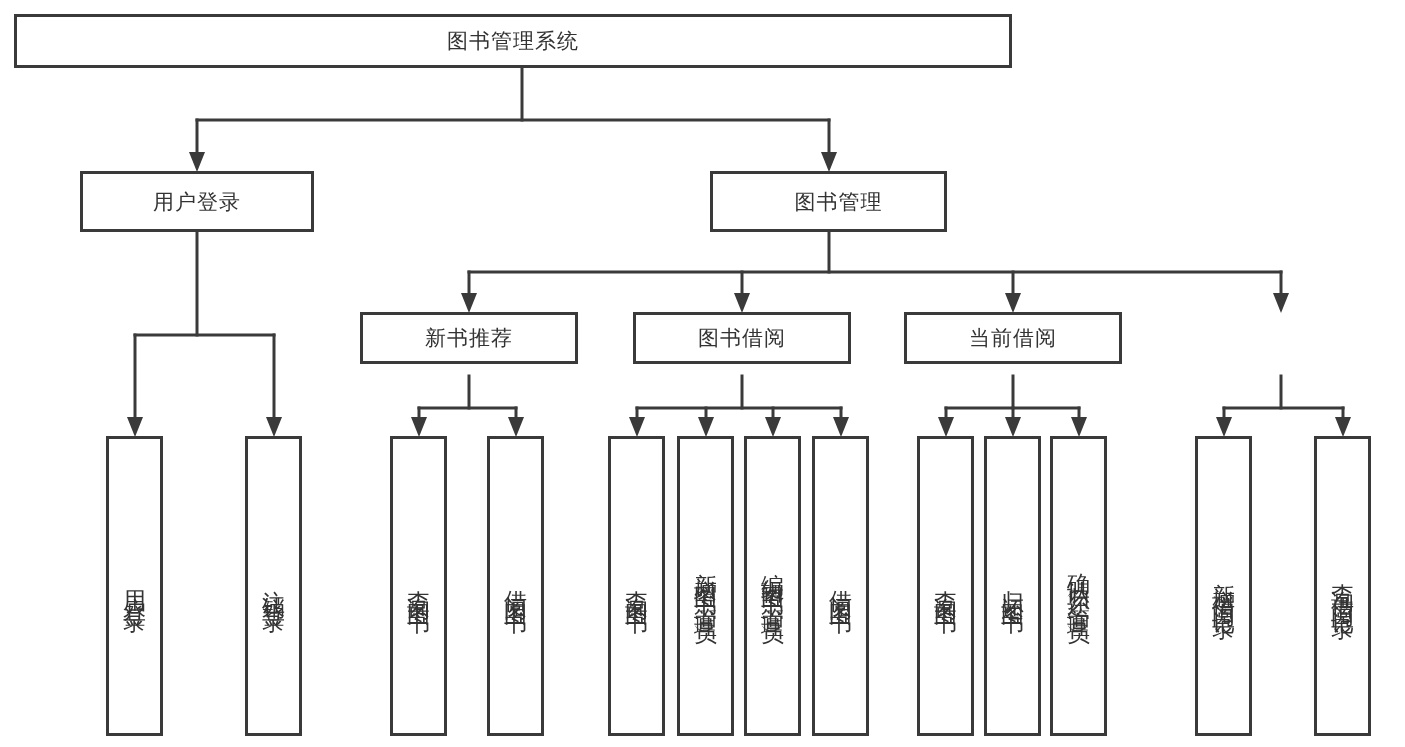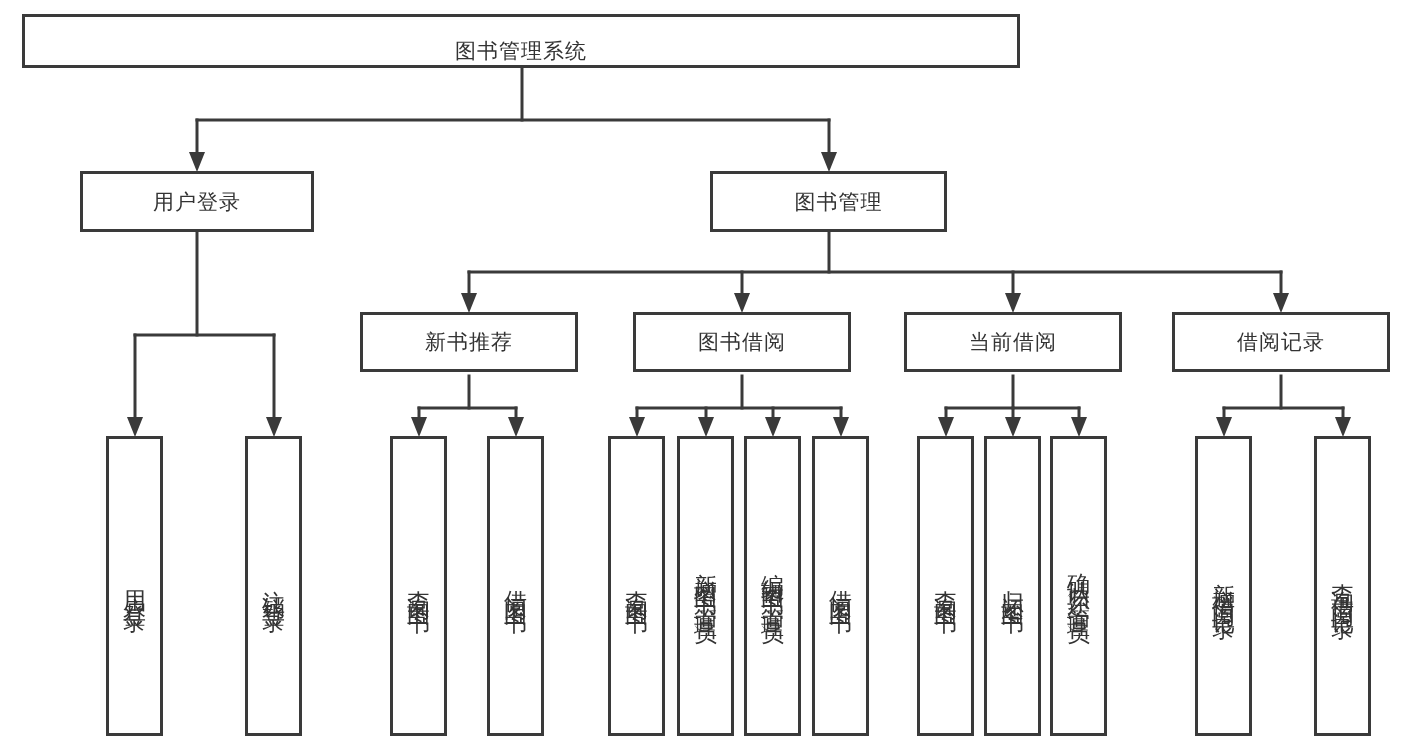--- a/index.html
+++ b/index.html
@@ -33,26 +33,26 @@
   }
   .node .v-label{
     writing-mode:vertical-rl;
     text-orientation:mixed;
     font-size:23px;
     letter-spacing:7px;
     line-height:1;
     white-space:nowrap;
   }
   
-  .n-root{left:22px;top:14px;width:998px;height:54px;align-items:flex-end;}
+  .n-root{left:14px;top:14px;width:998px;height:54px;}
   
   .n-l2a{left:80px;top:171px;width:234px;height:61px;}
   .n-l2b{left:710px;top:171px;width:237px;height:61px;padding-left:20px;}
   
-  .n-l3{top:312px;width:218px;height:60px;}
+  .n-l3{top:312px;width:218px;height:52px;}
   .n-l3a{left:360px;}
   .n-l3b{left:633px;}
   .n-l3c{left:904px;}
   .n-l3d{left:1172px;}
   
   .leaf{top:436px;width:57px;height:300px;}
   .n-a1{left:106px;} .n-a2{left:245px;}
   .n-b1{left:390px;} .n-b2{left:487px;}
   .n-c1{left:608px;} .n-c2{left:677px;} .n-c3{left:744px;} .n-c4{left:812px;}
   .n-d1{left:917px;} .n-d2{left:984px;} .n-d3{left:1050px;}
@@ -155,23 +155,20 @@
 
   <div class="node n-l3 n-l3a">
     <span class="h-label">新书推荐</span>
   </div>
   <div class="node n-l3 n-l3c">
     <span class="h-label">当前借阅</span>
   </div>
   <div class="node n-l3 n-l3b">
     <span class="h-label">图书借阅</span>
   </div>
-  <div class="node n-l3 n-l3d">
-    <span class="h-label">借阅记录</span>
-  </div>
 
   <div class="node leaf n-a1">
     <span class="v-label">用户登录</span>
   </div>
   <div class="node leaf n-a2">
     <span class="v-label">注销登录</span>
   </div>
 
   <div class="node leaf n-b1">
     <span class="v-label">查询图书</span>

